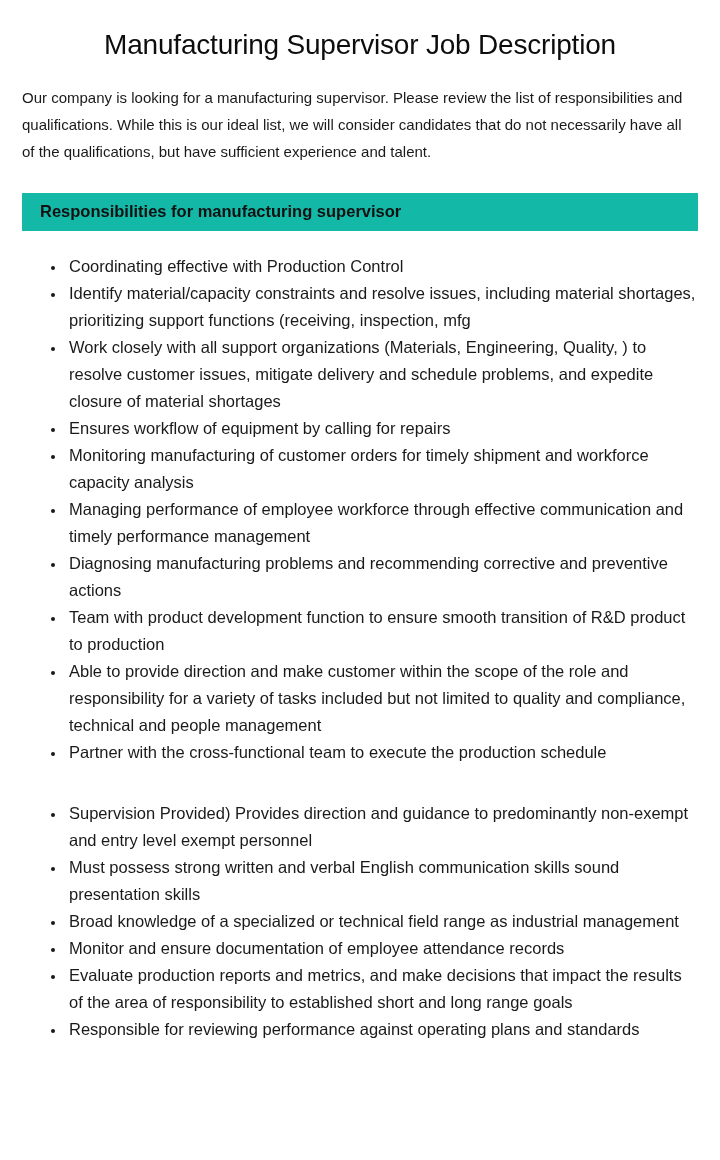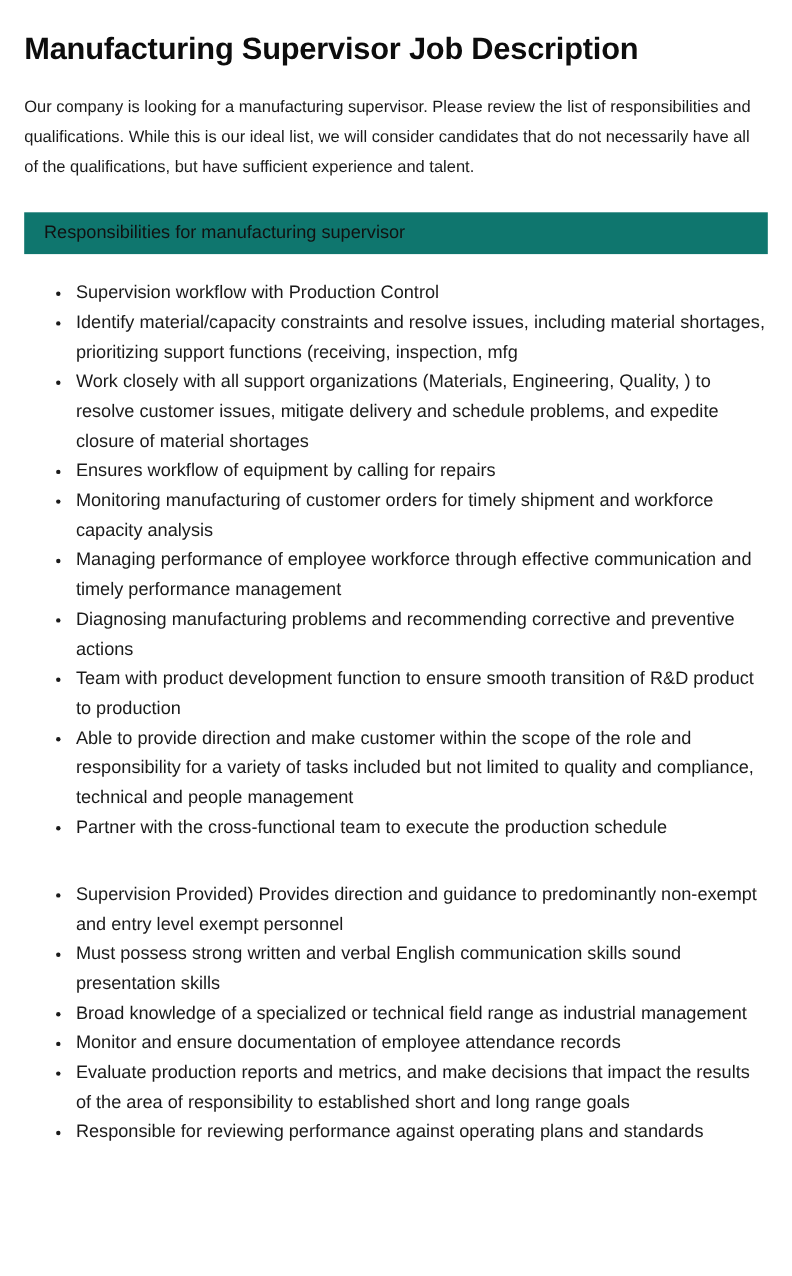--- a/index.html
+++ b/index.html
@@ -13,35 +13,36 @@
     min-height: 1160px;
     font-family: "Liberation Sans", "DejaVu Sans", sans-serif;
     color: #141414;
   }
   .page {
     padding: 4px 22px 30px 22px;
   }
   h1.doc-title {
     font-size: 28px;
     line-height: 34px;
-    font-weight: 700;
+    font-weight: 400;
+    text-align: center;
     letter-spacing: -0.2px;
     margin: 24px 0 22px 0;
     color: #0d0d0d;
   }
   p.intro {
     font-size: 15px;
     line-height: 27px;
     margin: 0 0 28px 0;
     color: #1a1a1a;
   }
   .section-heading {
-    background: #0f766e;
+    background: #14b8a6;
     font-size: 16.5px;
-    font-weight: 400;
+    font-weight: 700;
     color: #111111;
     padding: 9px 18px 10px 18px;
     margin: 0 0 22px 0;
   }
   ul.bullet-list {
     margin: 0 0 34px 0;
     padding: 0 0 0 44px;
     list-style: disc outside;
   }
   ul.bullet-list li {
@@ -61,21 +62,21 @@
 
 <div class="page">
 
   <h1 class="doc-title">Manufacturing Supervisor Job Description</h1>
 
   <p class="intro">Our company is looking for a manufacturing supervisor. Please review the list of responsibilities and qualifications. While this is our ideal list, we will consider candidates that do not necessarily have all of the qualifications, but have sufficient experience and talent.</p>
 
   <div class="section-heading">Responsibilities for manufacturing supervisor</div>
 
   <ul class="bullet-list">
-    <li>Supervision workflow with Production Control</li>
+    <li>Coordinating effective with Production Control</li>
     <li>Identify material/capacity constraints and resolve issues, including material shortages, prioritizing support functions (receiving, inspection, mfg</li>
     <li>Work closely with all support organizations (Materials, Engineering, Quality, ) to resolve customer issues, mitigate delivery and schedule problems, and expedite closure of material shortages</li>
     <li>Ensures workflow of equipment by calling for repairs</li>
     <li>Monitoring manufacturing of customer orders for timely shipment and workforce capacity analysis</li>
     <li>Managing performance of employee workforce through effective communication and timely performance management</li>
     <li>Diagnosing manufacturing problems and recommending corrective and preventive actions</li>
     <li>Team with product development function to ensure smooth transition of R&amp;D product to production</li>
     <li>Able to provide direction and make customer within the scope of the role and responsibility for a variety of tasks included but not limited to quality and compliance, technical and people management</li>
     <li>Partner with the cross-functional team to execute the production schedule</li>
   </ul>

